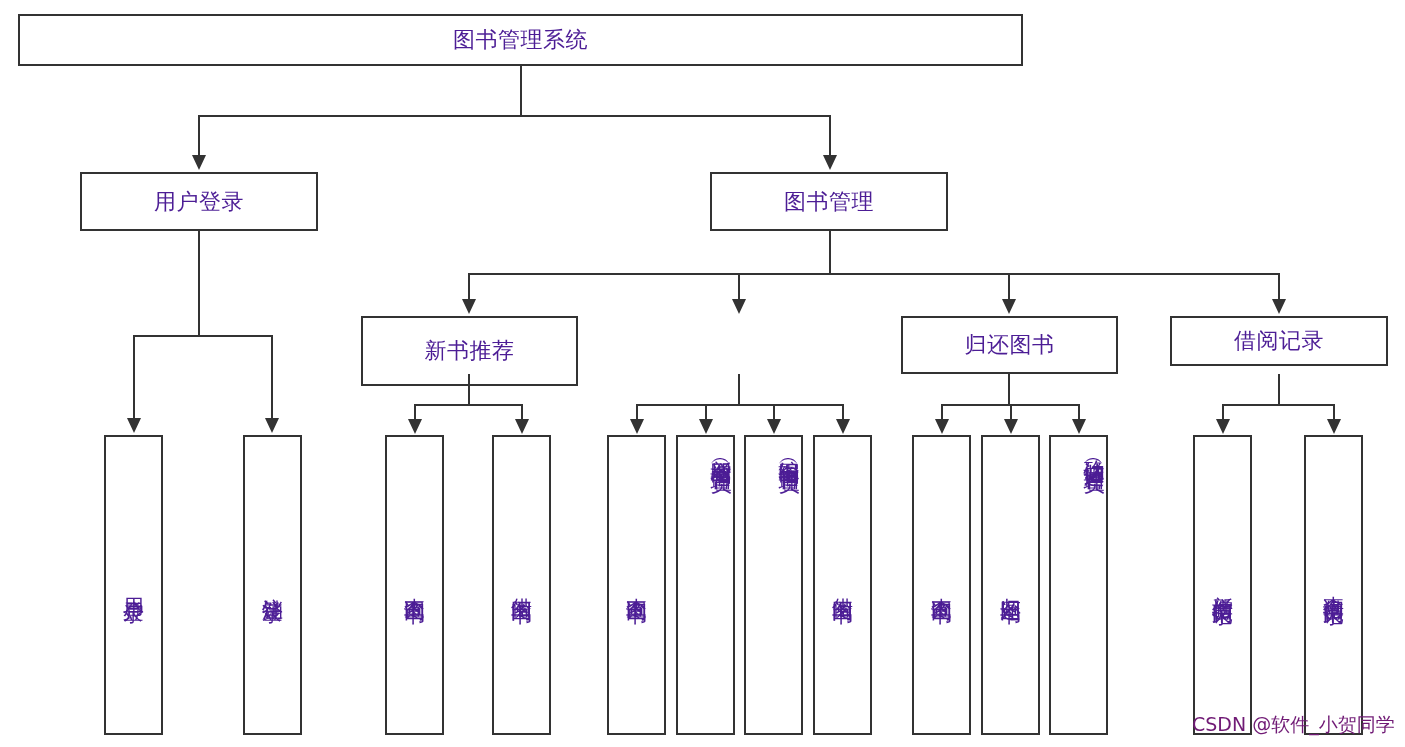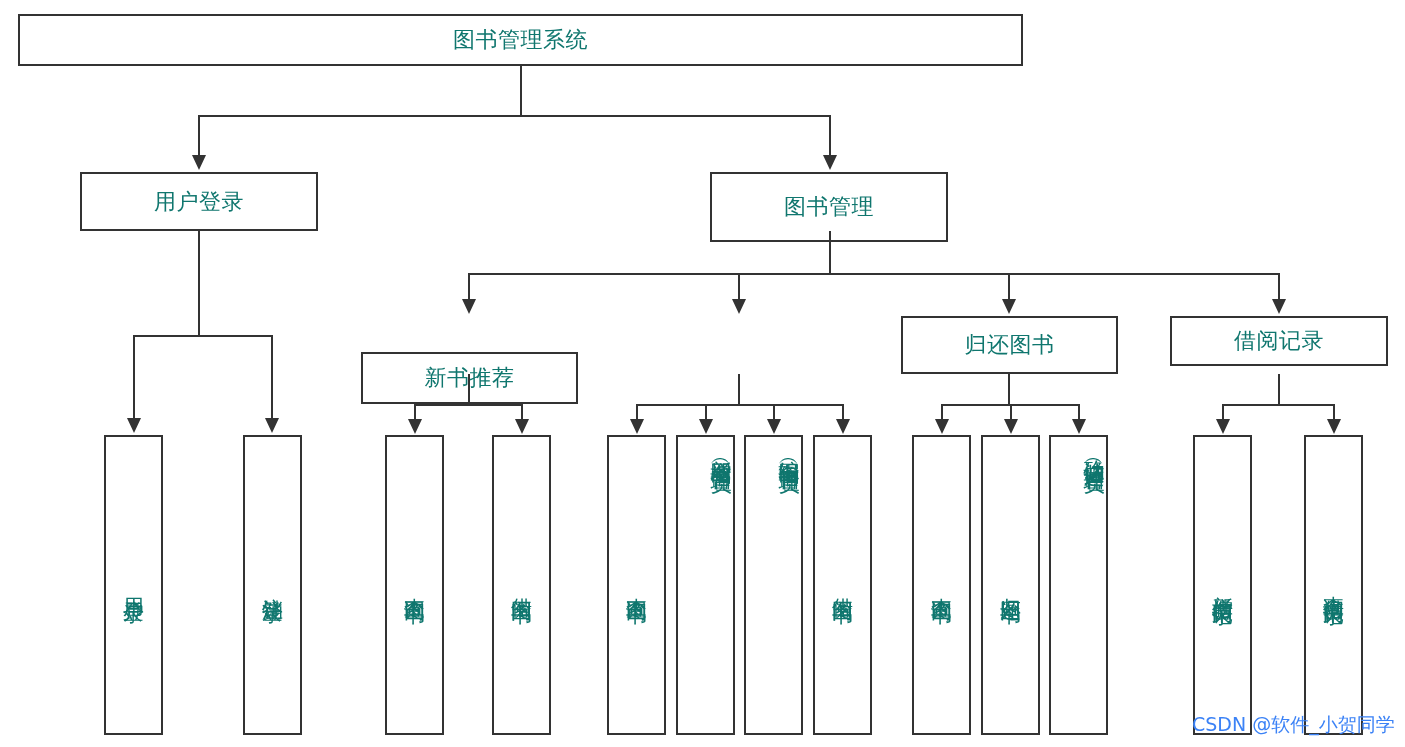--- a/index.html
+++ b/index.html
@@ -20,21 +20,21 @@
   }
   
   .node {
     position: absolute;
     box-sizing: border-box;
     border: 2px solid #333333;
     background: #ffffff;
     display: flex;
     align-items: center;
     justify-content: center;
-    color: #0f766e;
+    color: #4c1d95;
     line-height: 1.15;
   }
   .node.h {
     
     font-size: 22px;
     letter-spacing: 0.5px;
   }
   .node.v {
     
     font-size: 21px;
@@ -74,21 +74,21 @@
     border-left: 7px solid transparent;
     border-right: 7px solid transparent;
     border-top: 15px solid #333333;
   }
   
   #watermark {
     position: absolute;
     left: 1192px;
     top: 712px;
     font-size: 19px;
-    color: #3b82f6;
+    color: #701a75;
     white-space: nowrap;
     font-family: "DejaVu Sans", "Liberation Sans", sans-serif;
   }
 </style>
 </head>
 <body>
 
 <div id="canvas">
 
   <div class="node h" style="left:18px; top:14px; width:1005px; height:52px;">
@@ -100,21 +100,21 @@
   <div class="hline" style="left:198px; top:115px; width:632px;"></div>
 
   <div class="vline" style="left:198px; top:115px; height:42px;"></div>
   <div class="arrow" style="left:192px; top:155px;"></div>
   <div class="vline" style="left:829px; top:115px; height:42px;"></div>
   <div class="arrow" style="left:823px; top:155px;"></div>
 
   <div class="node h" style="left:80px; top:172px; width:238px; height:59px;">
     <span>用户登录</span>
   </div>
-  <div class="node h" style="left:710px; top:172px; width:238px; height:70px;">
+  <div class="node h" style="left:710px; top:172px; width:238px; height:59px;">
     <span>图书管理</span>
   </div>
 
   <div class="vline" style="left:198px; top:231px; height:105px;"></div>
   <div class="hline" style="left:133px; top:335px; width:140px;"></div>
   <div class="vline" style="left:133px; top:335px; height:85px;"></div>
   <div class="arrow" style="left:127px; top:418px;"></div>
   <div class="vline" style="left:271px; top:335px; height:85px;"></div>
   <div class="arrow" style="left:265px; top:418px;"></div>
 
@@ -122,21 +122,21 @@
   <div class="hline" style="left:468px; top:273px; width:812px;"></div>
   <div class="vline" style="left:468px; top:273px; height:28px;"></div>
   <div class="arrow" style="left:462px; top:299px;"></div>
   <div class="vline" style="left:738px; top:273px; height:28px;"></div>
   <div class="arrow" style="left:732px; top:299px;"></div>
   <div class="vline" style="left:1008px; top:273px; height:28px;"></div>
   <div class="arrow" style="left:1002px; top:299px;"></div>
   <div class="vline" style="left:1278px; top:273px; height:28px;"></div>
   <div class="arrow" style="left:1272px; top:299px;"></div>
 
-  <div class="node h" style="left:361px; top:316px; width:217px; height:52px;margin-top:36px;">
+  <div class="node h" style="left:361px; top:316px; width:217px; height:70px;">
     <span>新书推荐</span>
   </div>
   <div class="node h" style="left:901px; top:316px; width:217px; height:58px;">
     <span>归还图书</span>
   </div>
   <div class="node h" style="left:1170px; top:316px; width:218px; height:50px;">
     <span>借阅记录</span>
   </div>
 
   <div class="vline" style="left:468px; top:374px; height:32px;"></div>

